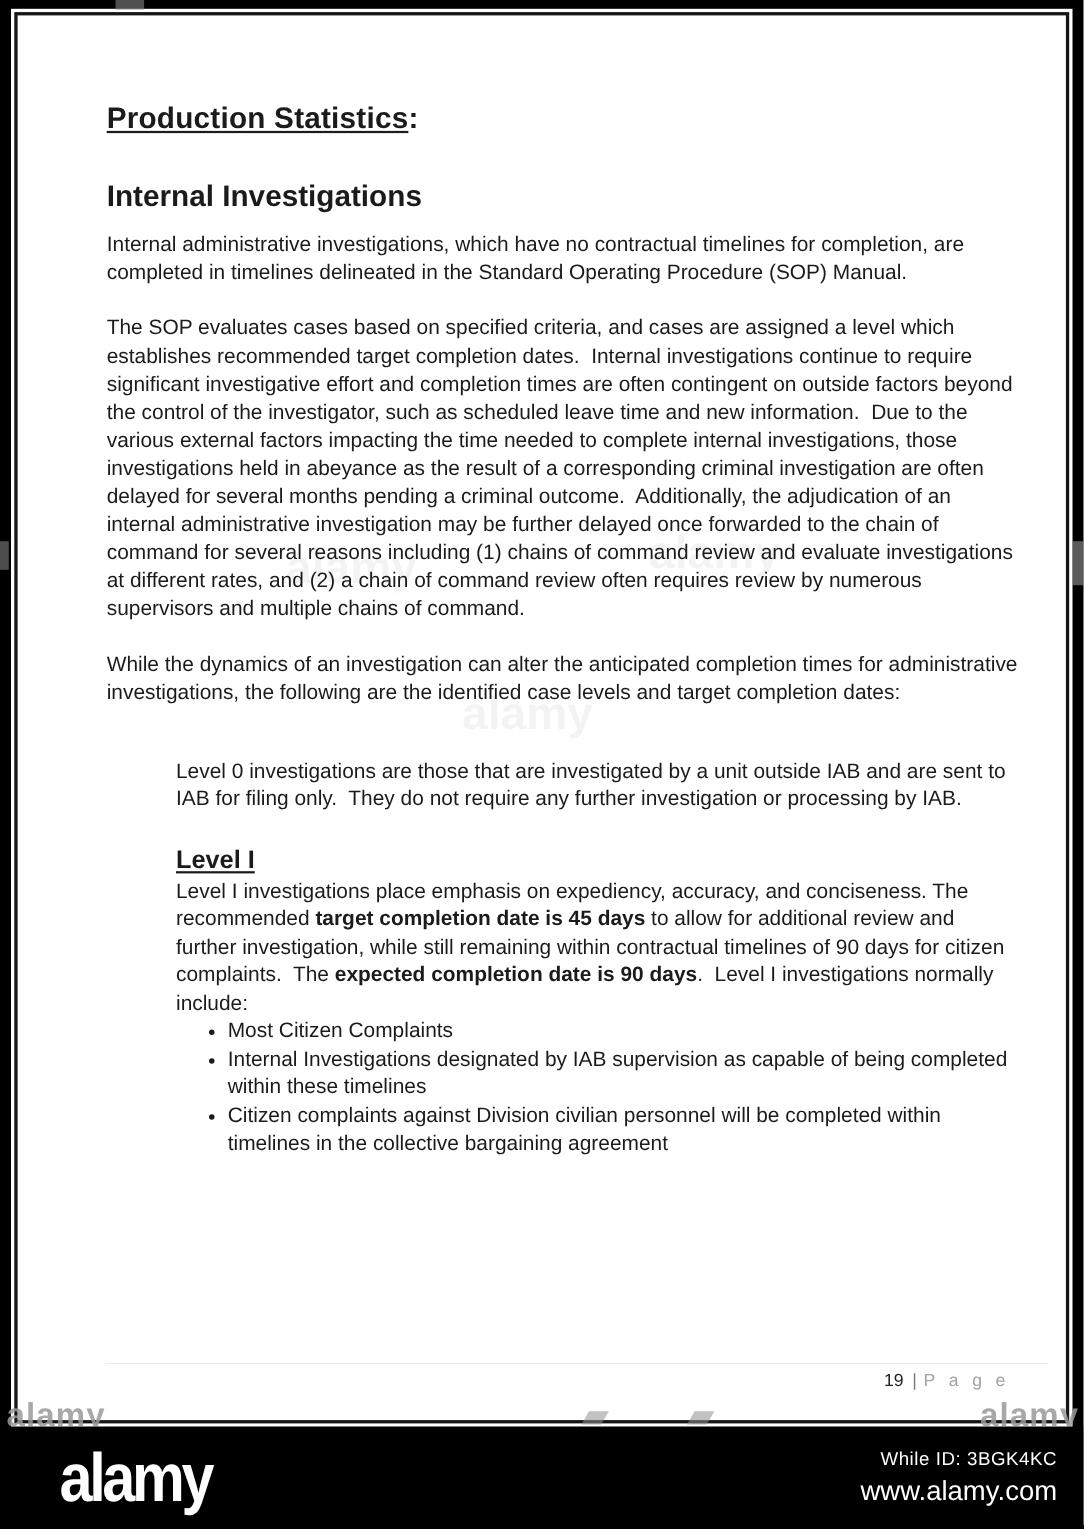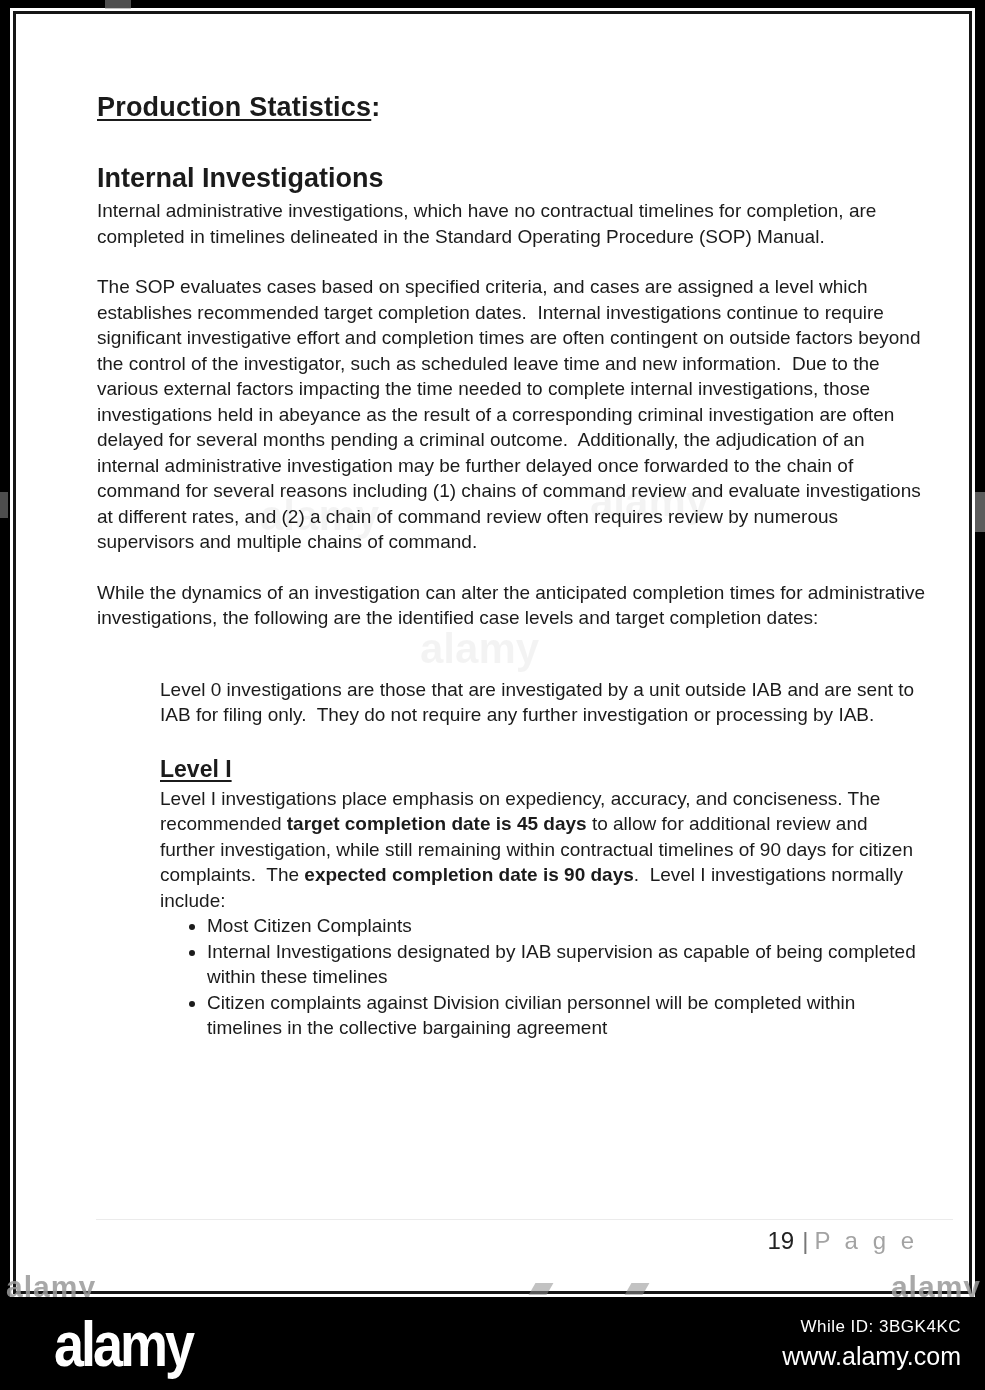--- a/index.html
+++ b/index.html
@@ -34,47 +34,47 @@
 
   h2.doc-heading {
     margin-top: 40px;
     font-size: 27px; font-weight: 700;
     text-decoration-thickness: 2px; text-underline-offset: 3px;
   }
 
   p.body-text {
     font-size: 19px;
     line-height: 25.5px;
-    margin-top: 4px;
+    margin-top: 16px;
     max-width: 836px;
   }
   p.body-text + p.body-text { margin-top: 25px; }
 
   .level-section { margin-left: 63px; max-width: 756px; }
   .level-section.first { margin-top: 46px; }
   .level-section.second { margin-top: 28px; }
   h3.level-heading {
     font-size: 23px; font-weight: 700;
     text-decoration: underline; text-decoration-thickness: 2px; text-underline-offset: 3px;
     margin-bottom: 3px;
   }
   .level-section p { font-size: 19px; line-height: 25.5px; }
   .level-section strong { font-weight: 700; }
 
   ul.bullets { list-style: disc; padding-left: 47px; margin-top: 0; }
   ul.bullets li { font-size: 19px; line-height: 25.5px; }
 
   .page-footer {
     position: absolute;
-    left: 80px; right: 16px; bottom: 36px;
+    left: 80px; right: 16px; bottom: 26px;
     border-top: 1px solid #ebebeb;
     padding-top: 7px;
     text-align: right;
     padding-right: 35px;
-    font-size: 24px;
+    font-size: 16px;
   }
   .page-footer .num { color: #222; }
   .page-footer .sep { color: #777; margin: 0 6px 0 8px; }
   .page-footer .word { color: #a3a3a3; letter-spacing: 4px; }
 
   
   .alamy-bar {
     position: absolute;
     left: 0; right: 0; bottom: 0; height: 93px;
     background: #000;

